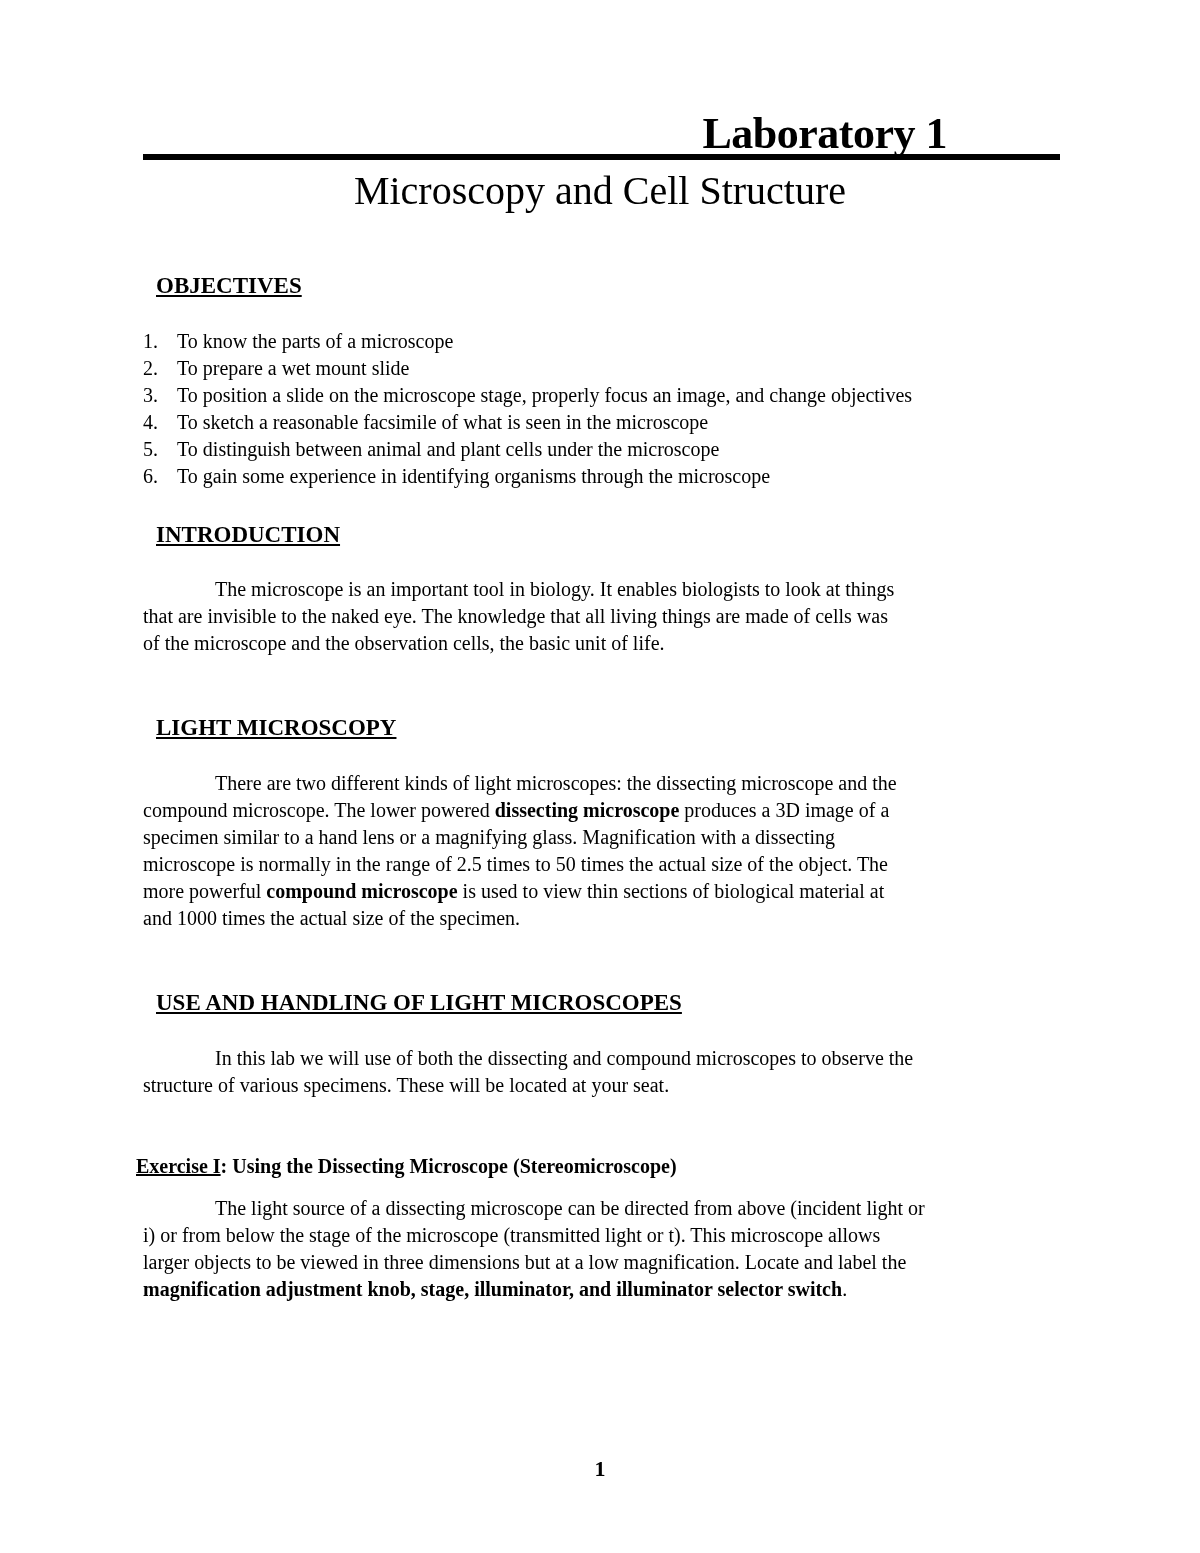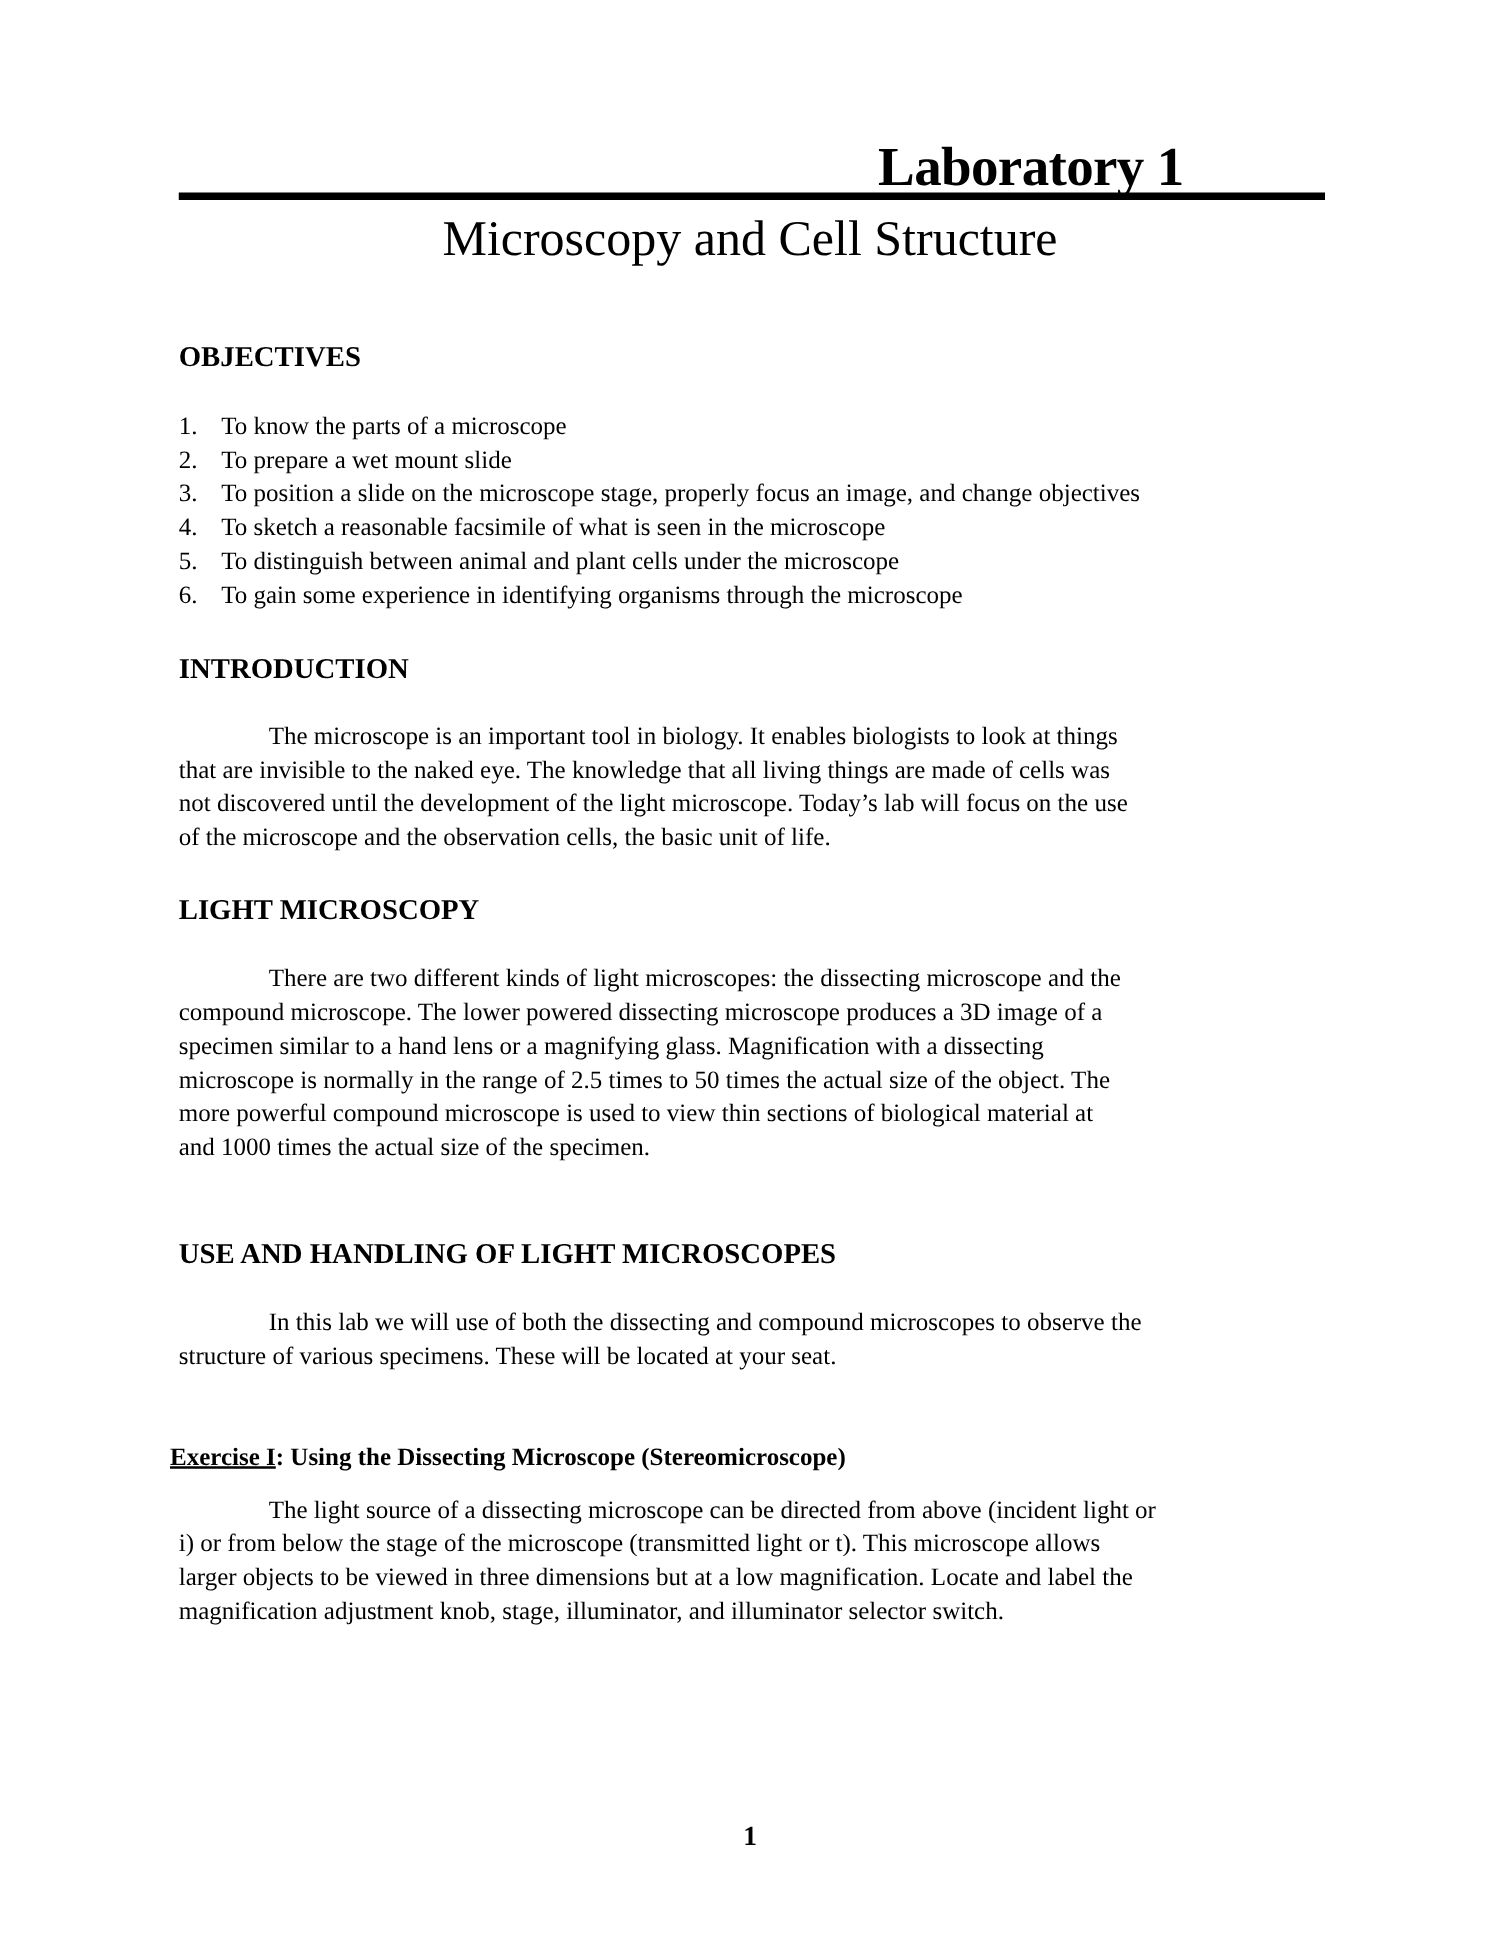--- a/index.html
+++ b/index.html
@@ -3,30 +3,30 @@
   <meta charset="utf-8">
   <style>
     html, body { margin: 0; padding: 0; background: #ffffff; }
     body { width: 1200px; height: 1553px; position: relative; overflow: hidden; font-family: "Liberation Serif", "DejaVu Serif", serif; color: #000; }
     .page { position: absolute; left: 0; top: 0; width: 1088px; height: 1553px; }
 
     .lab-title { position: absolute; right: 141px; top: 108px; font-size: 44px; font-weight: bold; line-height: 52px; letter-spacing: -0.5px; }
     .title-rule { position: absolute; left: 143px; top: 154px; width: 917px; height: 6px; background: #000; }
     .doc-title { position: absolute; left: 0; width: 1200px; top: 164px; text-align: center; font-size: 40px; line-height: 54px; }
 
-    .section-heading { position: absolute; left: 143px; font-size: 23px; font-weight: bold; line-height: 28px; }
+    .section-heading { position: absolute; left: 156px; font-size: 23px; font-weight: bold; line-height: 28px; text-decoration: underline; }
 
     .obj-list { position: absolute; left: 143px; top: 328px; margin: 0; padding: 0; list-style: none; }
     .obj-list li { font-size: 20px; line-height: 27px; height: 27px; white-space: nowrap; display: flex; }
     .obj-num { width: 34px; display: inline-block; }
 
     .para { position: absolute; left: 143px; width: 920px; font-size: 20px; line-height: 27px; margin: 0; }
     .para .ind { display: inline-block; width: 72px; }
     .line { display: block; white-space: nowrap; }
-    b { font-weight: normal; }
+    b { font-weight: bold; }
 
     .exercise-heading { position: absolute; left: 136px; top: 1153px; font-size: 20px; font-weight: bold; line-height: 26px; white-space: nowrap; }
     .exercise-heading .ul { text-decoration: underline; }
 
     .page-number { position: absolute; left: 0; width: 1200px; top: 1456px; text-align: center; font-size: 22px; font-weight: bold; line-height: 26px; }
   </style>
 </head>
 <body>
 
 <div class="page">
@@ -60,21 +60,20 @@
     <li>
         <span class="obj-num">6.</span>
         <span>To gain some experience in identifying organisms through the microscope</span>
       </li>
   </ol>
 
   <div class="section-heading" style="top:521px;">INTRODUCTION</div>
   <p class="para" style="top:576px;">
     <span class="line"><span class="ind"></span><span>The microscope is an important tool in biology.  It enables biologists to look at things</span></span>
     <span class="line">that are invisible to the naked eye.  The knowledge that all living things are made of cells was</span>
-    <span class="line">not discovered until the development of the light microscope.  Today’s lab will focus on the use</span>
     <span class="line">of the microscope and the observation cells, the basic unit of life.</span>
   </p>
 
   <div class="section-heading" style="top:714px;">LIGHT MICROSCOPY</div>
   <p class="para" style="top:770px;">
     <span class="line"><span class="ind"></span><span>There are two different kinds of light microscopes: the dissecting microscope and the</span></span>
     <span class="line"><span>compound microscope.  The lower powered </span><b>dissecting microscope</b><span> produces a 3D image of a</span></span>
     <span class="line">specimen similar to a hand lens or a magnifying glass.  Magnification with a dissecting</span>
     <span class="line">microscope is normally in the range of 2.5 times to 50 times the actual size of the object.  The</span>
     <span class="line"><span>more powerful </span><b>compound microscope</b><span> is used to view thin sections of biological material at</span></span>

